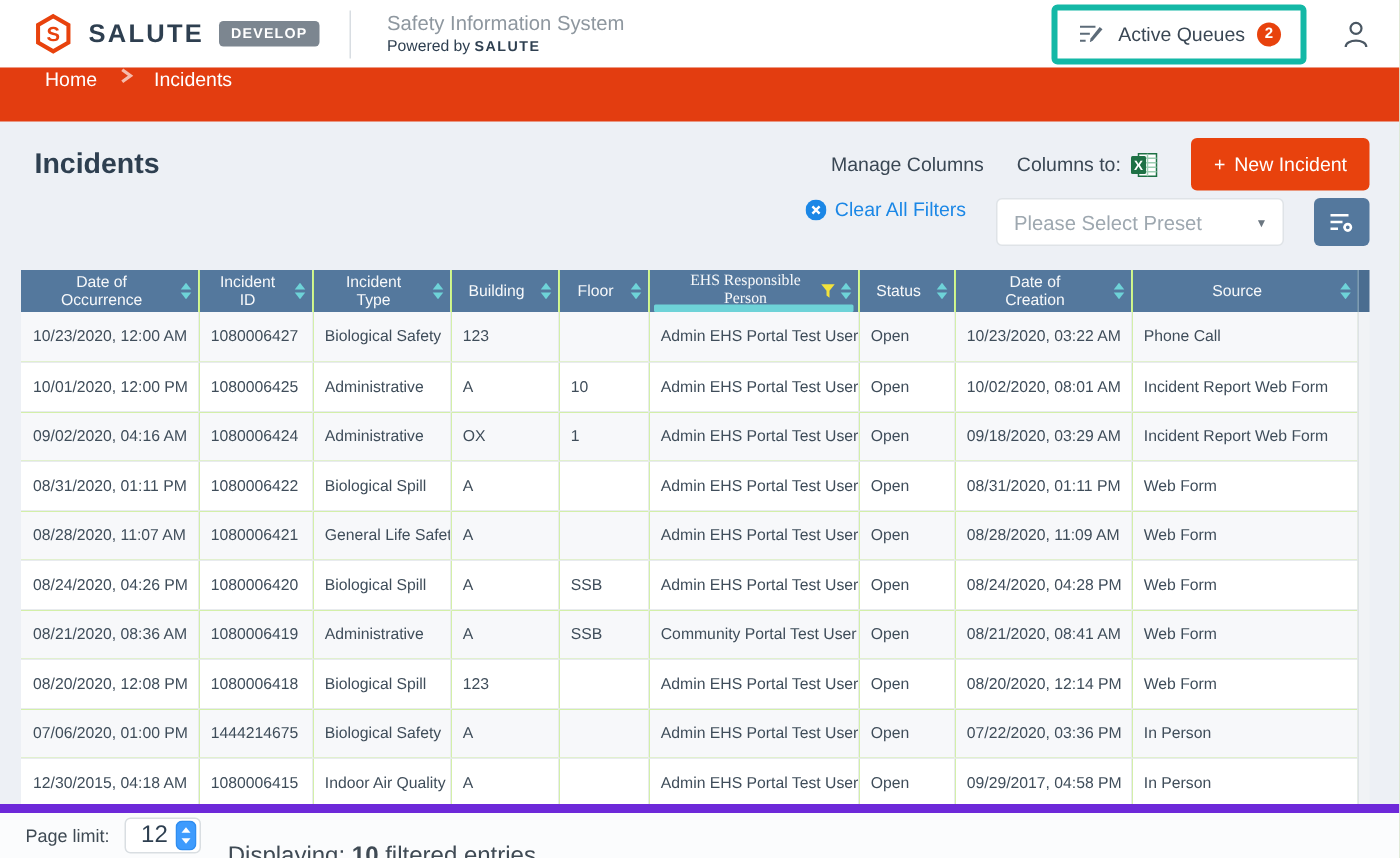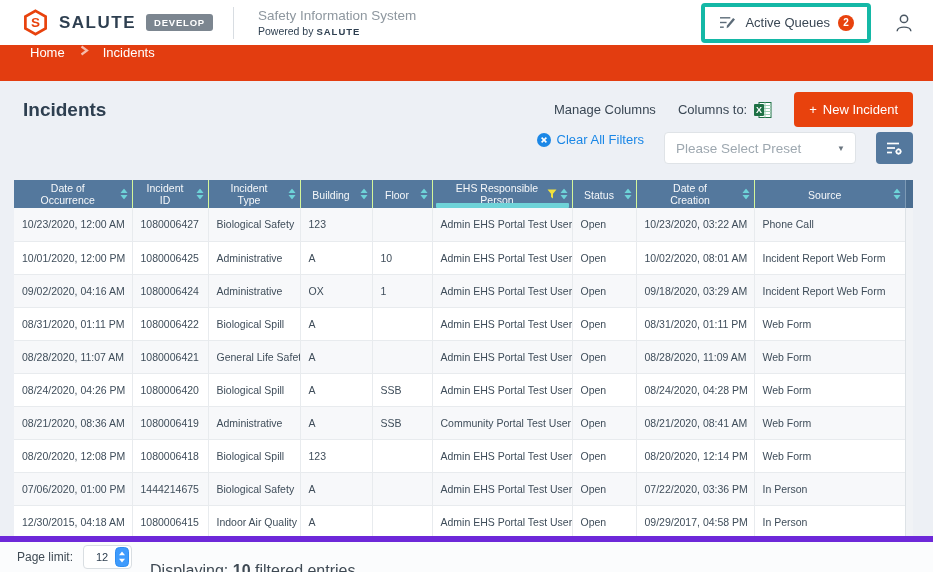--- a/index.html
+++ b/index.html
@@ -99,21 +99,21 @@
   
   .footer {
     position:absolute; left:0; right:0; bottom:0; height:36px; background:#fbfcfd;
     border-top:6px solid #6d28d9; display:flex; align-items:center; padding:0 17px; gap:10px;
   }
   .footer-label { font-size:12px; color:#3F4A54; }
   .stepper-box {
     display:flex; align-items:center; gap:5px; background:#fff; border:1px solid #d9dee2;
     border-radius:4px; padding:1px 2px 1px 10px; cursor:pointer;
   }
-  .stepper-value { font-size:11px; color:#2E3F50; min-width:16px; text-align:center; }
+  .stepper-value { font-size:16px; color:#2E3F50; min-width:16px; text-align:center; }
   .displaying { font-size:16px; color:#3F4A54; margin-left:8px;margin-top:28px; }
   .displaying b { font-weight:bold; }
 </style>
 </head>
 <body>
 
 <div class="app">
 
   <header class="topbar">
     <div class="brand-group">
@@ -220,21 +220,21 @@
                   <path d="M4 11 L0.5 6.5 H7.5 Z" fill="#6ED3D8"></path>
                 </svg></th>
               <th style="width: 72px;"><span class="th-label">Building</span><svg class="sort-icon" width="8" height="11" viewBox="0 0 8 11">
                   <path d="M4 0 L7.5 4.5 H0.5 Z" fill="#6ED3D8"></path>
                   <path d="M4 11 L0.5 6.5 H7.5 Z" fill="#6ED3D8"></path>
                 </svg></th>
               <th style="width: 60px;"><span class="th-label">Floor</span><svg class="sort-icon" width="8" height="11" viewBox="0 0 8 11">
                   <path d="M4 0 L7.5 4.5 H0.5 Z" fill="#6ED3D8"></path>
                   <path d="M4 11 L0.5 6.5 H7.5 Z" fill="#6ED3D8"></path>
                 </svg></th>
-              <th style="width: 140px;"><span class="th-label" style="max-width:90px">EHS Responsible Person</span><svg class="funnel-icon" width="10" height="10" viewBox="0 0 10 10">
+              <th style="width: 140px; font-family: Liberation Serif, serif;"><span class="th-label" style="max-width:90px">EHS Responsible Person</span><svg class="funnel-icon" width="10" height="10" viewBox="0 0 10 10">
                   <path d="M0.5 0.5 H9.5 L6 4.8 V9.5 L4 8 V4.8 Z" fill="#F2E23C"></path>
                 </svg><span class="filter-underline"></span><svg class="sort-icon" width="8" height="11" viewBox="0 0 8 11">
                   <path d="M4 0 L7.5 4.5 H0.5 Z" fill="#6ED3D8"></path>
                   <path d="M4 11 L0.5 6.5 H7.5 Z" fill="#6ED3D8"></path>
                 </svg></th>
               <th style="width: 64px;"><span class="th-label">Status</span><svg class="sort-icon" width="8" height="11" viewBox="0 0 8 11">
                   <path d="M4 0 L7.5 4.5 H0.5 Z" fill="#6ED3D8"></path>
                   <path d="M4 11 L0.5 6.5 H7.5 Z" fill="#6ED3D8"></path>
                 </svg></th>
               <th style="width: 118px;"><span class="th-label" style="max-width:52px">Date of Creation</span><svg class="sort-icon" width="8" height="11" viewBox="0 0 8 11">

